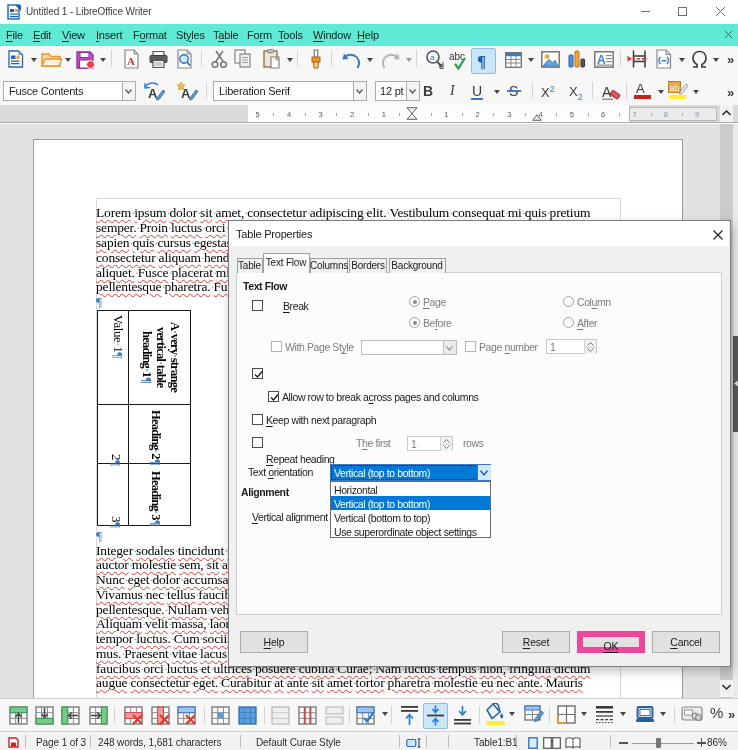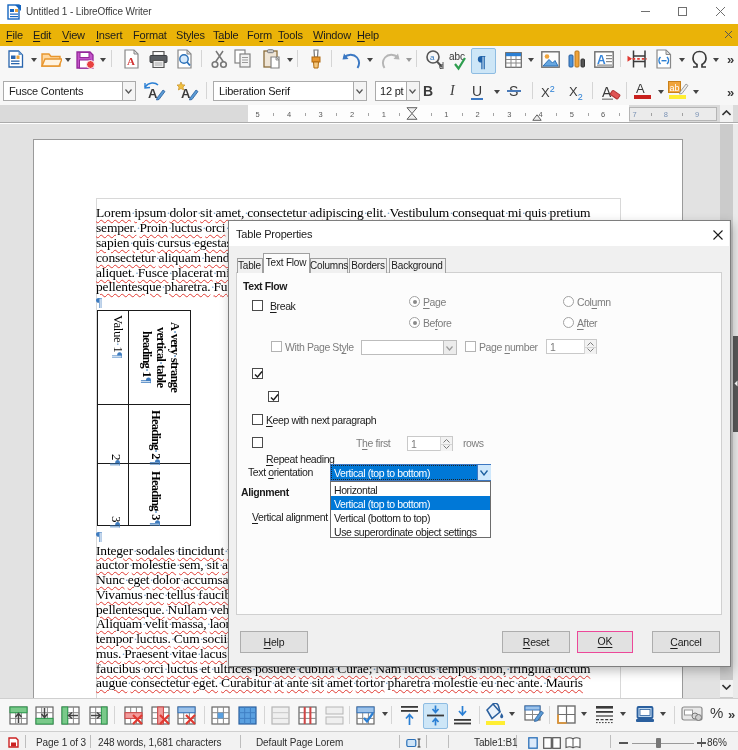--- a/index.html
+++ b/index.html
@@ -41,21 +41,21 @@
 <rect x="3" y="9.5" width="8" height="1.2" fill="#1565c0"></rect>
 <rect x="3" y="12" width="8" height="1.2" fill="#1565c0"></rect>
 </svg>
 <div class="abs" style="left:26px;top:6px;font-size:10px;color:#3c3c3c;letter-spacing:-0.1px">Untitled 1 - LibreOffice Writer</div>
 <div class="abs" style="left:641px;top:11px;width:9px;height:1px;background:#707070"></div>
 <div class="abs" style="left:678px;top:7px;width:9px;height:9px;border:1px solid #707070"></div>
 <svg class="abs" style="left:715px;top:6px" width="11" height="11" viewBox="0 0 11 11">
 <path d="M1 1 L10 10 M10 1 L1 10" stroke="#707070" stroke-width="1"></path>
     </svg>
 </div>
-<div class="abs" style="left:0;top:24px;width:738px;height:22px;background:#eab308">
+<div class="abs" style="left:0;top:24px;width:738px;height:22px;background:#5eead4">
 <div class="mi" style="left:6px"><u>F</u>ile</div>
 <div class="mi" style="left:33px"><u>E</u>dit</div>
 <div class="mi" style="left:62px"><u>V</u>iew</div>
 <div class="mi" style="left:96px"><u>I</u>nsert</div>
 <div class="mi" style="left:133px">F<u>o</u>rmat</div>
 <div class="mi" style="left:176px">St<u>y</u>les</div>
 <div class="mi" style="left:213px">T<u>a</u>ble</div>
 <div class="mi" style="left:247px">Fo<u>r</u>m</div>
 <div class="mi" style="left:278px"><u>T</u>ools</div>
 <div class="mi" style="left:313px"><u>W</u>indow</div>
@@ -361,21 +361,21 @@
 <div class="abs" style="left:33.5px;top:31.5px;width:47px;height:20.5px;background:#fcfcfc;border:1px solid #a0a0a0;border-bottom:none;z-index:3"></div>
 <div class="abs" style="left:33.5px;top:36px;width:47px;text-align:center;font-size:10px;color:#1b1b1b;letter-spacing:-0.2px;z-index:3">Text Flow</div>
 <div class="abs" style="left:81.0px;top:36.5px;width:38px;height:15.5px;background:#f0f0f0;border:1px solid #a0a0a0;border-bottom:none;z-index:2"></div>
 <div class="abs" style="left:81.0px;top:39px;width:38px;text-align:center;font-size:10px;color:#1b1b1b;letter-spacing:-0.2px;z-index:2">Columns</div>
 <div class="abs" style="left:120.0px;top:36.5px;width:38px;height:15.5px;background:#f0f0f0;border:1px solid #a0a0a0;border-bottom:none;z-index:2"></div>
 <div class="abs" style="left:120.0px;top:39px;width:38px;text-align:center;font-size:10px;color:#1b1b1b;letter-spacing:-0.2px;z-index:2">Borders</div>
 <div class="abs" style="left:159.5px;top:36.5px;width:57px;height:15.5px;background:#f0f0f0;border:1px solid #a0a0a0;border-bottom:none;z-index:2"></div>
 <div class="abs" style="left:159.5px;top:39px;width:57px;text-align:center;font-size:10px;color:#1b1b1b;letter-spacing:-0.2px;z-index:2">Background</div>
 <div class="dlg" style="left:14.0px;top:59.0px;font-weight:bold;z-index:1">Text Flow</div>
 <div class="cb" style="left:23.0px;top:79.0px"></div>
-<div class="dlg" style="left:41px;top:79.0px;z-index:1"><u>B</u>reak</div>
+<div class="dlg" style="left:54px;top:79.0px;z-index:1"><u>B</u>reak</div>
 <div class="rad" style="left:180.0px;top:75.0px">
       <div class="rdot"></div>
     </div>
 <div class="dlg dlgg" style="left:194.0px;top:75.0px;z-index:1"><u>P</u>age</div>
 <div class="rad" style="left:334.0px;top:75.0px"></div>
 <div class="dlg dlgg" style="left:348.0px;top:75.0px;z-index:1">Col<u>u</u>mn</div>
 <div class="rad" style="left:180.0px;top:96.0px">
       <div class="rdot"></div>
     </div>
 <div class="dlg dlgg" style="left:194.0px;top:96.0px;z-index:1">Be<u>f</u>ore</div>
@@ -401,20 +401,21 @@
 <path d="M0.5 0.5 L3.5 3.5 L6.5 0.5" fill="none" stroke="#7a7a7a" stroke-width="1"></path>
     </svg>
 <div class="cb" style="left:23.0px;top:147.0px"></div>
 <svg class="abs" style="left:24.5px;top:148.5px;z-index:2" width="9" height="9" viewBox="0 0 9 9">
 <path d="M1 4.5 L3.5 7 L8 1.5" fill="none" stroke="#1b1b1b" stroke-width="1.4"></path>
     </svg>
 <div class="cb" style="left:39.0px;top:170.0px"></div>
 <svg class="abs" style="left:40.5px;top:171.5px;z-index:2" width="9" height="9" viewBox="0 0 9 9">
 <path d="M1 4.5 L3.5 7 L8 1.5" fill="none" stroke="#1b1b1b" stroke-width="1.4"></path>
     </svg>
+<div class="dlg" style="left:53.0px;top:170.0px;z-index:1">Allow row to break a<u>c</u>ross pages and columns</div>
 <div class="cb" style="left:23.0px;top:193.0px"></div>
 <div class="dlg" style="left:37.0px;top:193.0px;z-index:1"><u>K</u>eep with next paragraph</div>
 <div class="cb" style="left:23.0px;top:216.0px"></div>
 <div class="dlg" style="left:37.0px;top:232px;z-index:1"><u>R</u>epeat heading</div>
 <div class="dlg dlgg" style="left:127.0px;top:216.0px;z-index:1">T<u>h</u>e first</div>
 <div class="abs" style="left:178.0px;top:215.0px;width:46px;height:15px;background:#fff;border:1px solid #c9c9c9"></div>
 <div class="dlg dlgg" style="left:182.0px;top:217.0px">1</div>
 <div class="abs" style="left:211.0px;top:215.5px;width:12px;height:7px;background:#f2f2f2;border-left:1px solid #d5d5d5"></div>
 <div class="abs" style="left:211.0px;top:222.5px;width:12px;height:7px;background:#f2f2f2;border-left:1px solid #d5d5d5;border-top:1px solid #d5d5d5"></div>
 <svg class="abs" style="left:213.5px;top:217.5px" width="7" height="4" viewBox="0 0 7 4">
@@ -434,21 +435,21 @@
 <path d="M0.5 0.5 L4 5 L7.5 0.5" fill="none" stroke="#1d5f9e" stroke-width="1.3"></path>
     </svg>
 <div class="abs" style="left:101px;top:260px;width:161px;height:57px;background:#fff;border:1px solid #6c6c6c;z-index:5"></div>
 <div class="abs" style="left:105px;top:262.5px;font-size:10.5px;color:#1b1b1b;letter-spacing:-0.4px;z-index:6">Horizontal</div>
 <div class="abs" style="left:102px;top:275.2px;width:159px;height:14.2px;background:#0078d7;z-index:5"></div>
 <div class="abs" style="left:105px;top:276.7px;font-size:10.5px;color:#fff;letter-spacing:-0.4px;z-index:6">Vertical (top to bottom)</div>
 <div class="abs" style="left:105px;top:290.9px;font-size:10.5px;color:#1b1b1b;letter-spacing:-0.4px;z-index:6">Vertical (bottom to top)</div>
 <div class="abs" style="left:105px;top:305.1px;font-size:10.5px;color:#1b1b1b;letter-spacing:-0.4px;z-index:6">Use superordinate object settings</div>
 <div class="btn" style="left:11px;top:410px;width:68px;height:22px;line-height:21px"><u>H</u>elp</div>
 <div class="btn" style="left:273px;top:410px;width:68px;height:22px;line-height:21px"><u>R</u>eset</div>
-<div class="btn" style="left:348px;top:410px;width:56px;height:22px;line-height:19px;border:1px solid #ec4899"><u>OK</u></div>
+<div class="btn" style="left:348px;top:410px;width:68px;height:22px;line-height:19px;border:6px solid #ec4899"><u>OK</u></div>
 <div class="btn" style="left:423px;top:410px;width:68px;height:22px;line-height:21px"><u>C</u>ancel</div>
 </div>
 <div class="abs" style="left:0;top:698px;width:738px;height:33px;background:#f7f7f7;border-top:1px solid #cfcfcf">
 <svg class="ic" style="left:9px;top:7px" width="19" height="19" viewBox="0 0 19 19">
       <rect x="1" y="1" width="17" height="17" fill="#fff" stroke="#666" stroke-width="1.2"></rect>
       <path d="M1 6.7 L18 6.7 M1 12.4 L18 12.4 M6.7 1 L6.7 18 M12.4 1 L12.4 18" stroke="#888" stroke-width="1"></path>
       <rect x="1" y="1" width="17" height="5.7" fill="#7ac98a" stroke="#2e9e4f"></rect>
       <path d="M9.5 17 L9.5 8 M6.5 11 L9.5 7.5 L12.5 11" fill="none" stroke="#444" stroke-width="1.5"></path>
     </svg>
 <svg class="ic" style="left:35px;top:7px" width="19" height="19" viewBox="0 0 19 19">
@@ -590,21 +591,21 @@
 <div class="abs" style="left:25px;top:3px;width:1px;height:13px;background:#bdbdbd"></div>
 <div class="abs" style="left:90px;top:3px;width:1px;height:13px;background:#bdbdbd"></div>
 <div class="abs" style="left:240px;top:3px;width:1px;height:13px;background:#bdbdbd"></div>
 <div class="abs" style="left:399px;top:3px;width:1px;height:13px;background:#bdbdbd"></div>
 <div class="abs" style="left:426px;top:3px;width:1px;height:13px;background:#bdbdbd"></div>
 <div class="abs" style="left:448px;top:3px;width:1px;height:13px;background:#bdbdbd"></div>
 <div class="abs" style="left:516px;top:3px;width:1px;height:13px;background:#bdbdbd"></div>
 <div class="abs" style="left:610px;top:3px;width:1px;height:13px;background:#bdbdbd"></div>
 <div class="tbtxt" style="left:36px;top:5px">Page 1 of 3</div>
 <div class="tbtxt" style="left:98px;top:5px">248 words, 1,681 characters</div>
-<div class="tbtxt" style="left:256px;top:5px">Default Page Lorem</div>
+<div class="tbtxt" style="left:256px;top:5px">Default Curae Style</div>
 <svg class="ic" style="left:406px;top:6px" width="17" height="10" viewBox="0 0 17 10">
 <rect x="0.8" y="1.5" width="9" height="7" rx="1.5" fill="#cfe4f7" stroke="#2a70b8" stroke-width="1.2"></rect>
 <path d="M13 1 L13 9 M11.5 1 L14.5 1 M11.5 9 L14.5 9" stroke="#333" stroke-width="1"></path>
 </svg>
 <div class="tbtxt" style="left:474px;top:5px">Table1:B1</div>
 <svg class="ic" style="left:528px;top:5px" width="10" height="12" viewBox="0 0 10 12">
 <rect x="0.8" y="0.8" width="8.4" height="10.4" fill="#dceafa" stroke="#2a70b8" stroke-width="1.3"></rect>
 </svg>
 <svg class="ic" style="left:543px;top:5px" width="18" height="12" viewBox="0 0 18 12">
 <rect x="0.7" y="0.7" width="7.6" height="10.6" fill="#fff" stroke="#555" stroke-width="1.2"></rect>

